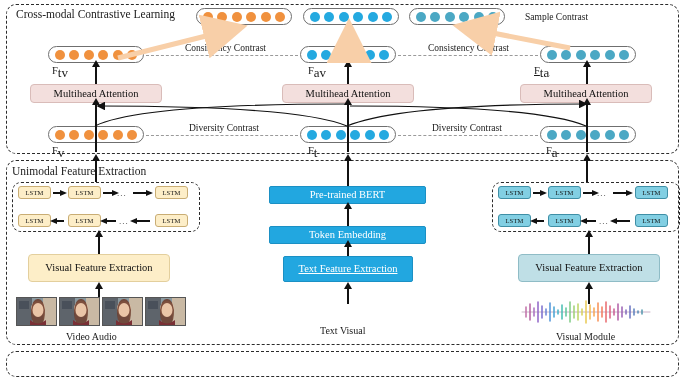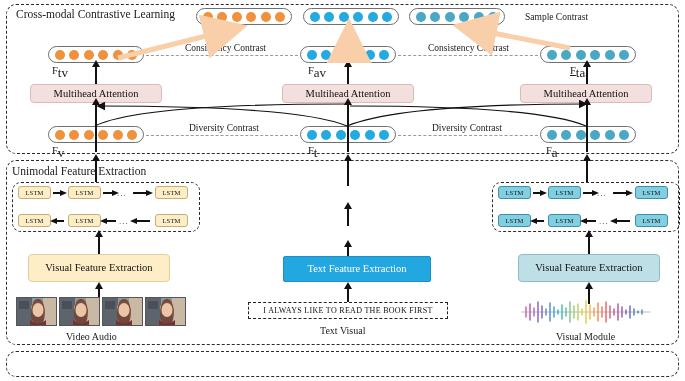--- a/index.html
+++ b/index.html
@@ -122,21 +122,21 @@
     <span class="dot" style="width:10px;height:10px;background:#4ba8c4;"></span>
     <span class="dot" style="width:10px;height:10px;background:#4ba8c4;"></span>
   </div>
 
   <div class="lbl lbl-f" style="left:52px;top:65px;">
     <span>F</span><sub>tv</sub>
   </div>
   <div class="lbl lbl-f" style="left:308px;top:65px;">
     <span>F</span><sub>av</sub>
   </div>
-  <div class="lbl lbl-f" style="left:570px;top:65px;text-decoration:underline;">
+  <div class="lbl lbl-f" style="left:534px;top:65px;text-decoration:underline;">
     <span>F</span><sub>ta</sub>
   </div>
 
   <div class="cline" style="left:146px;top:55px;width:152px;"></div>
   <div class="cline" style="left:398px;top:55px;width:140px;"></div>
   <div class="lbl lbl-contrast" style="left:182px;top:43px;background:#fff;padding:0 3px;">Consistency Contrast</div>
   <div class="lbl lbl-contrast" style="left:425px;top:43px;background:#fff;padding:0 3px;">Consistency Contrast</div>
 
   <div class="pbox mha" style="left:30px;top:84px;width:132px;height:19px;">Multihead Attention</div>
   <div class="pbox mha" style="left:282px;top:84px;width:132px;height:19px;">Multihead Attention</div>
@@ -256,28 +256,29 @@
       <rect x="2" y="3" width="10" height="8" fill="#49505a"></rect>
       <rect x="26" y="0" width="15" height="29" fill="#c9b9a4"></rect>
       <ellipse cx="21" cy="11" rx="7" ry="8" fill="#e6c3a6"></ellipse>
       <path d="M14 12 q2 -12 7 -11 q5 -1 7 11 q0 16 -7 17 q-7 -1 -7 -17z" fill="#6b3b2a" opacity="0.85"></path>
       <ellipse cx="21" cy="12" rx="5.5" ry="7" fill="#eac5a7"></ellipse>
       <path d="M13 22 q8 7 16 0 l0 7 l-16 0z" fill="#7a2f35"></path>
     </svg>
   </div>
   <div class="lbl lbl-mod" style="left:66px;top:331px;">Video Audio</div>
 
-  <div class="pbox bert" style="left:283px;top:256px;width:148px;height:26px;">Text Feature Extraction</div>
+  <div class="pbox bert" style="left:269px;top:186px;width:157px;height:18px;">Pre-trained BERT</div>
+  <div class="pbox bert" style="left:269px;top:226px;width:157px;height:18px;">Token Embedding</div>
+  <div class="pbox bert" style="left:283px;top:256px;width:130px;height:26px;text-decoration:underline;">Text Feature Extraction</div>
 
   <div class="varrow" style="left:347px;top:160px;height:26px;"></div>
   <div class="varrow" style="left:347px;top:208px;height:18px;"></div>
   <div class="varrow" style="left:347px;top:246px;height:10px;"></div>
   <div class="varrow" style="left:347px;top:288px;height:16px;"></div>
 
-  <div class="textbox" style="left:248px;top:302px;width:200px;height:17px;">I ALWAYS LIKE TO READ THE BOOK FIRST</div>
   <div class="lbl lbl-mod" style="left:320px;top:325px;">Text Visual</div>
 
   <div class="dashbox-thin" style="left:492px;top:182px;width:188px;height:50px;"></div>
 
   <div class="lstm b" style="left:498px;top:186px;width:33px;height:13px;">LSTM</div>
   <div class="lstm b" style="left:548px;top:186px;width:33px;height:13px;">LSTM</div>
   <div class="lstm b" style="left:635px;top:186px;width:33px;height:13px;">LSTM</div>
   <div class="harrow r" style="left:533px;top:192px;width:8px;"></div>
   <div class="harrow r" style="left:583px;top:192px;width:10px;"></div>
   <div class="harrow r" style="left:613px;top:192px;width:14px;"></div>

